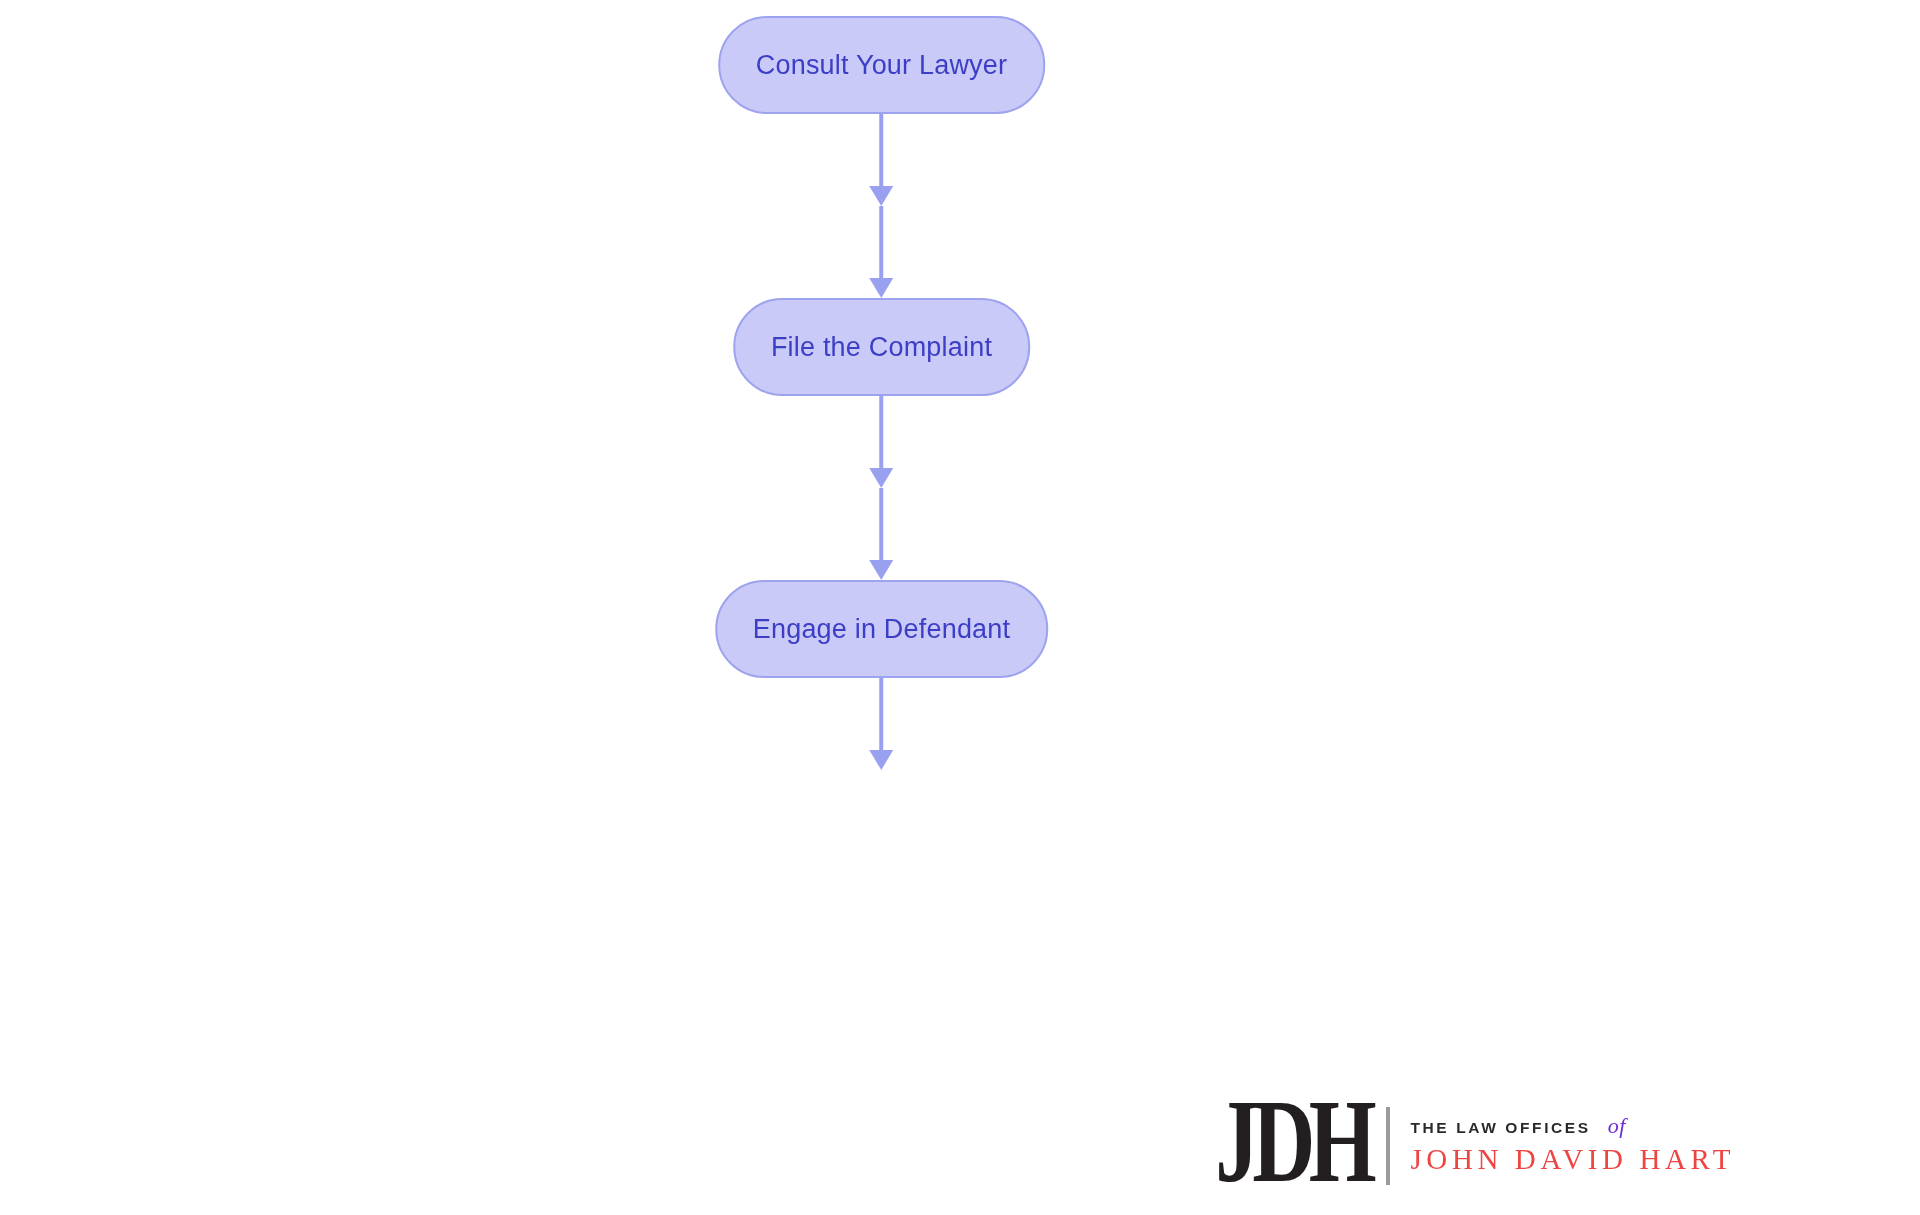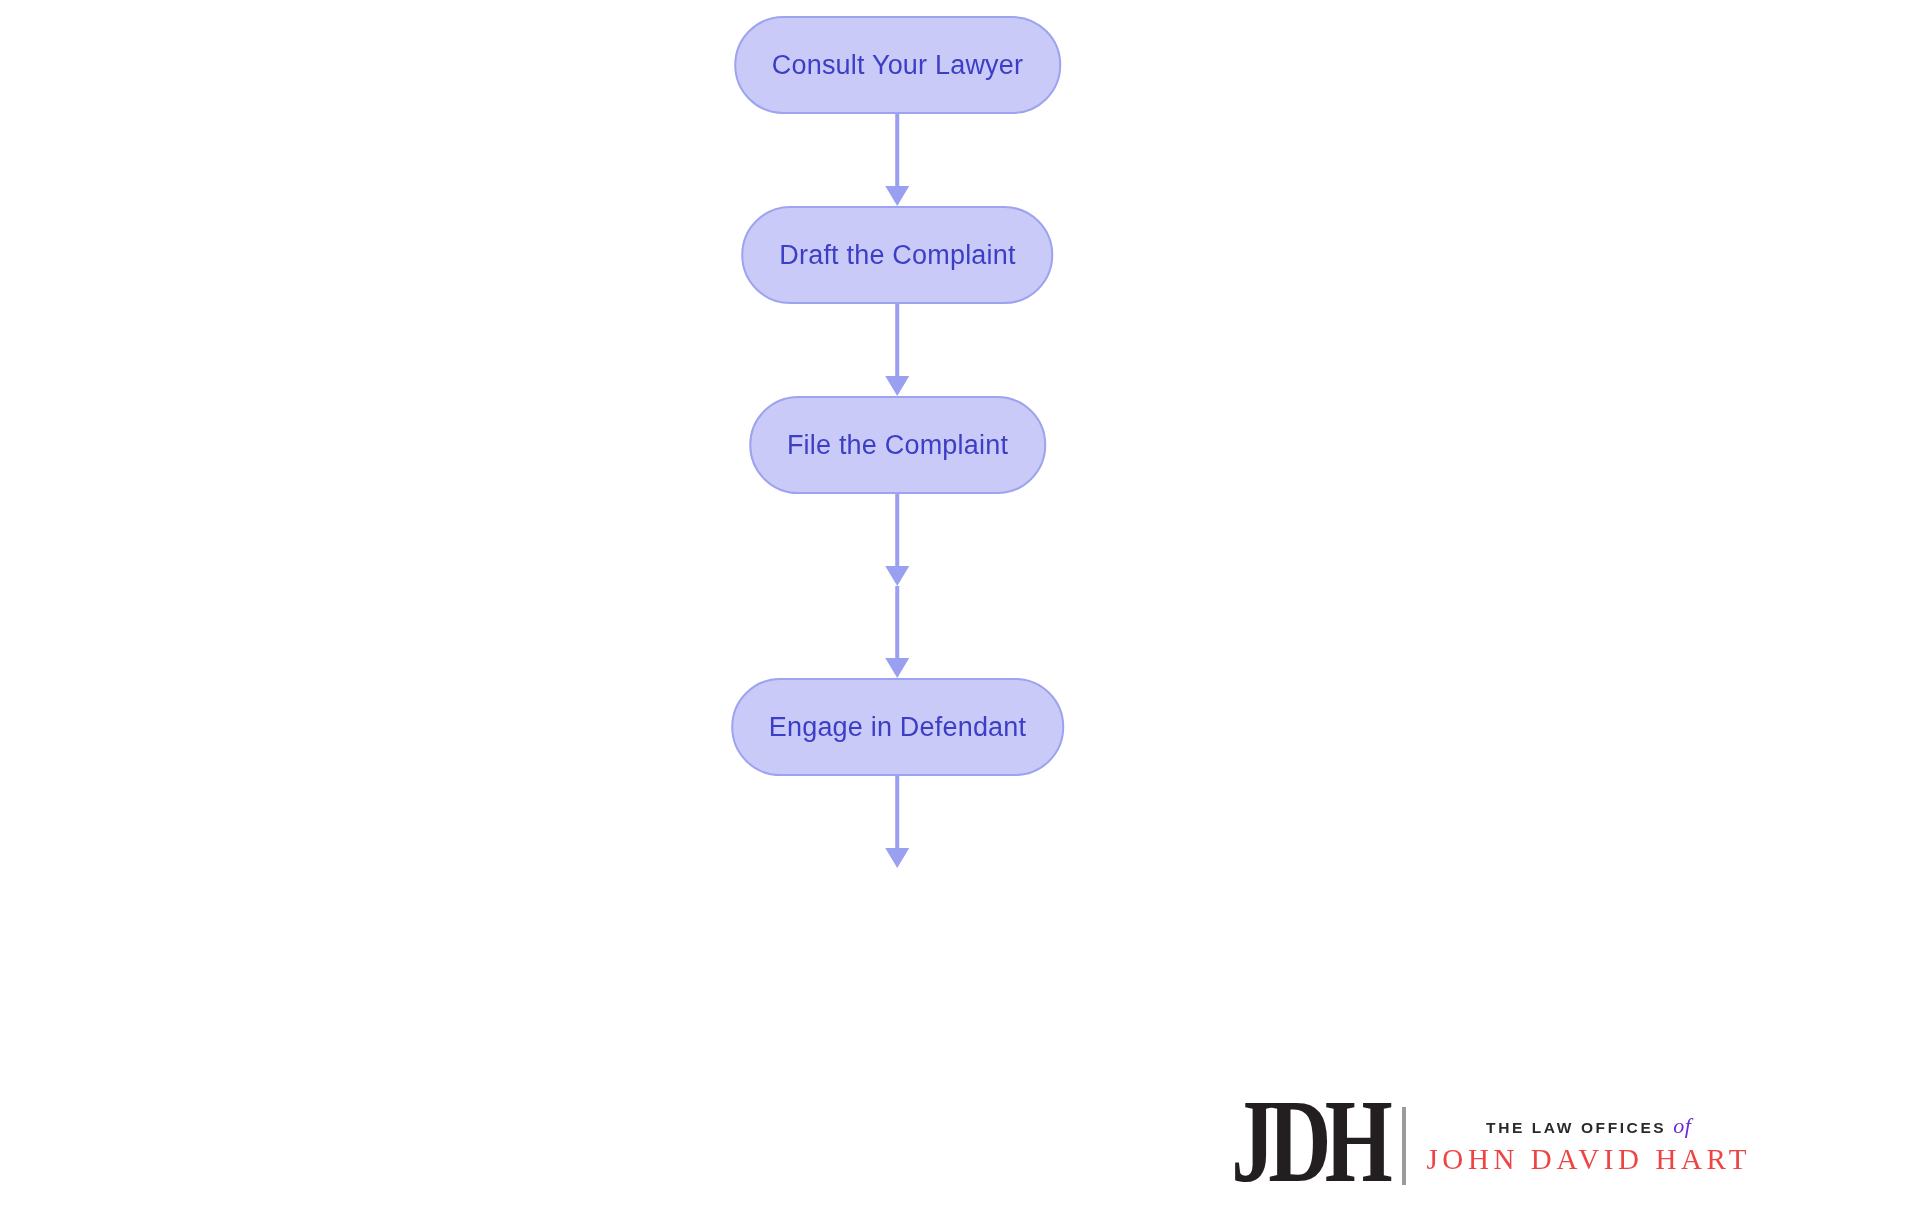--- a/index.html
+++ b/index.html
@@ -10,21 +10,21 @@
     --ink: #231f20;
     --divider: #9b9b9b;
   }
   * { margin: 0; padding: 0; box-sizing: border-box; }
   html, body {
     width: 1920px; height: 1215px;
     background: #ffffff;
     overflow: hidden;
     font-family: "Liberation Sans", sans-serif;
   }
-  .canvas { position: relative; width: 1763px; height: 1215px; background: #ffffff; margin-left: 16px; }
+  .canvas { position: relative; width: 1763px; height: 1215px; background: #ffffff; }
 
   
   .flow {
     position: absolute;
     left: 50%; top: 16px;
     transform: translateX(-50%);
     display: flex;
     flex-direction: column;
     align-items: center;
   }
@@ -99,22 +99,21 @@
     padding-bottom: 6px;
   }
   .logo-line1 {
     font-family: "Liberation Sans", sans-serif;
     font-weight: 700;
     font-size: 15.5px;
     letter-spacing: 2.6px;
     color: #2b292d;
     display: flex;
     align-items: baseline;
-    gap: 7px;
-    justify-content: center;
+    gap: 17px;
   }
   .logo-of {
     font-family: "Liberation Serif", serif;
     font-style: italic;
     font-weight: 400;
     font-size: 22px;
     letter-spacing: 0.5px;
     color: #6d28d9;
   }
   .logo-line2 {
@@ -134,21 +133,20 @@
 
   <div class="flow">
 
     <div class="node">Consult Your Lawyer</div>
 
     <div class="arrow">
       <span class="arrow-line"></span>
       <span class="arrow-head"></span>
     </div>
 
-    <div class="node">Draft the Complaint</div>
 
     <div class="arrow">
       <span class="arrow-line"></span>
       <span class="arrow-head"></span>
     </div>
 
     <div class="node">File the Complaint</div>
 
     <div class="arrow">
       <span class="arrow-line"></span>

